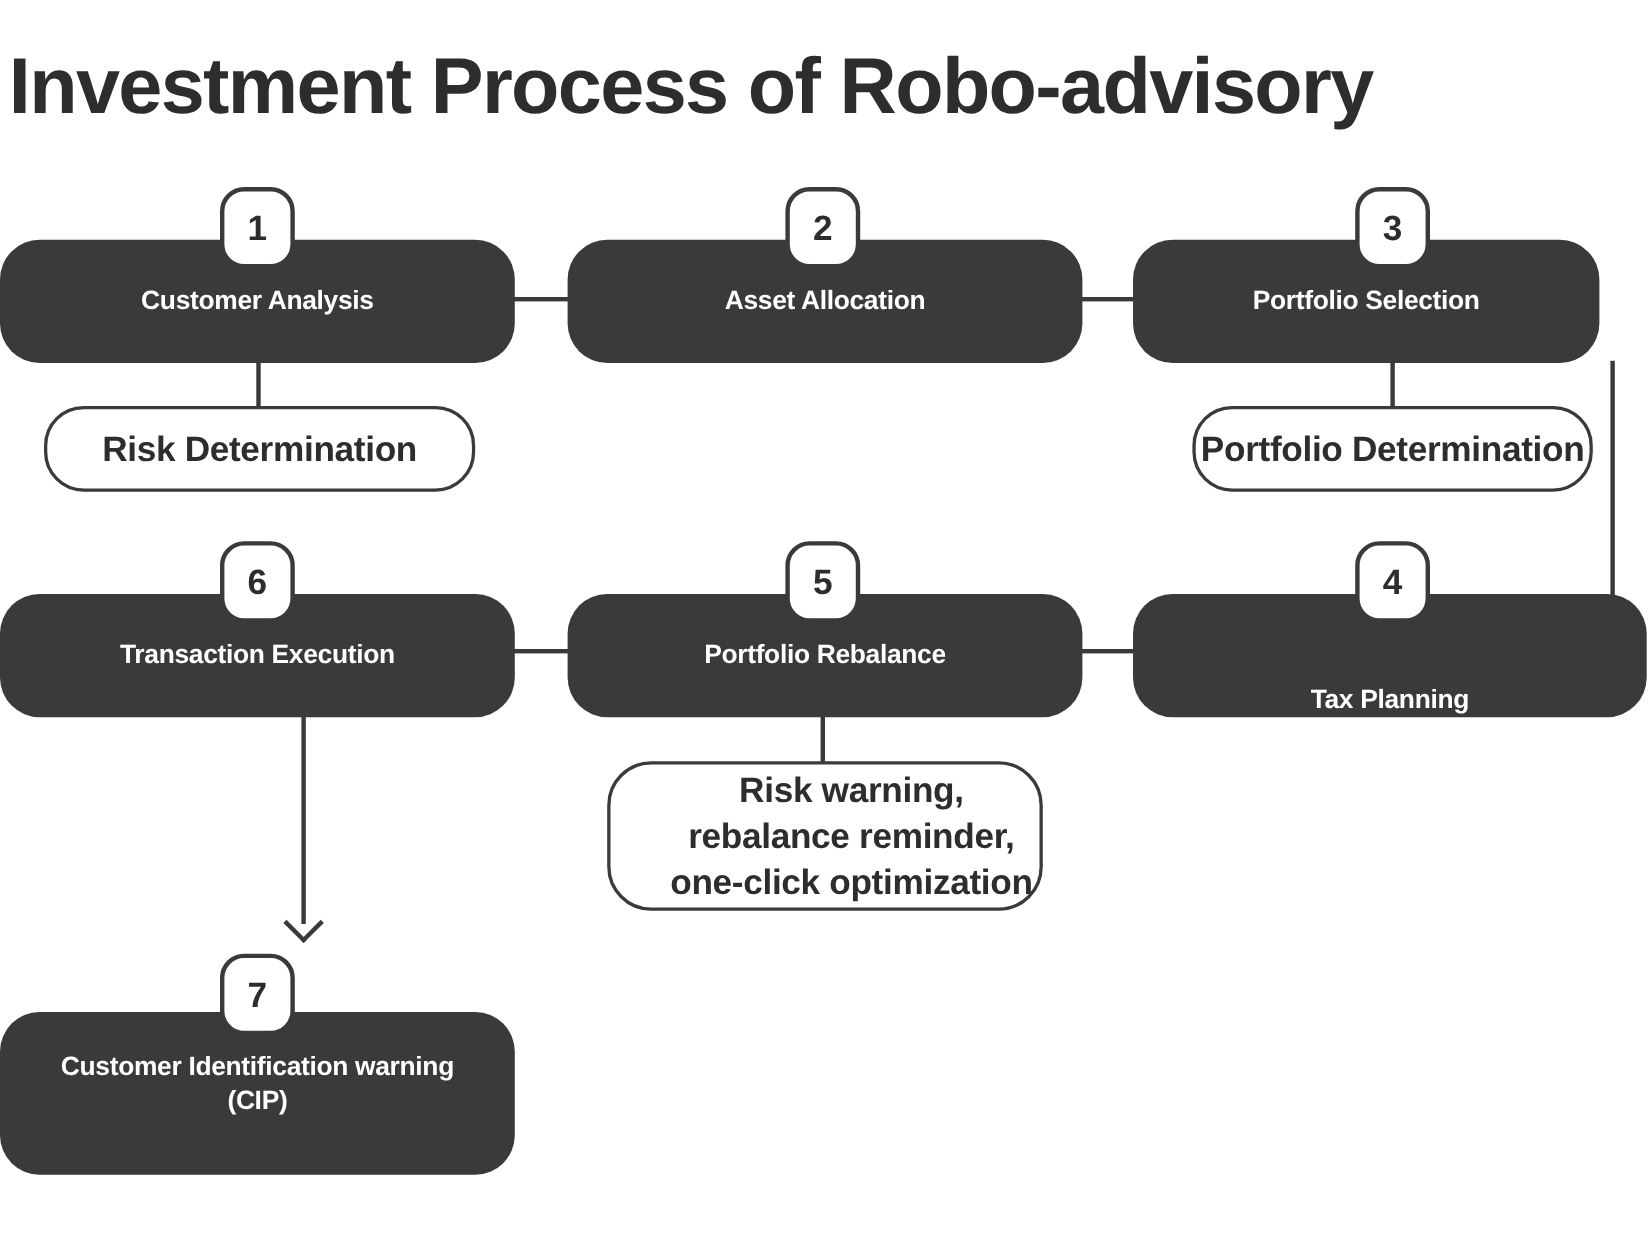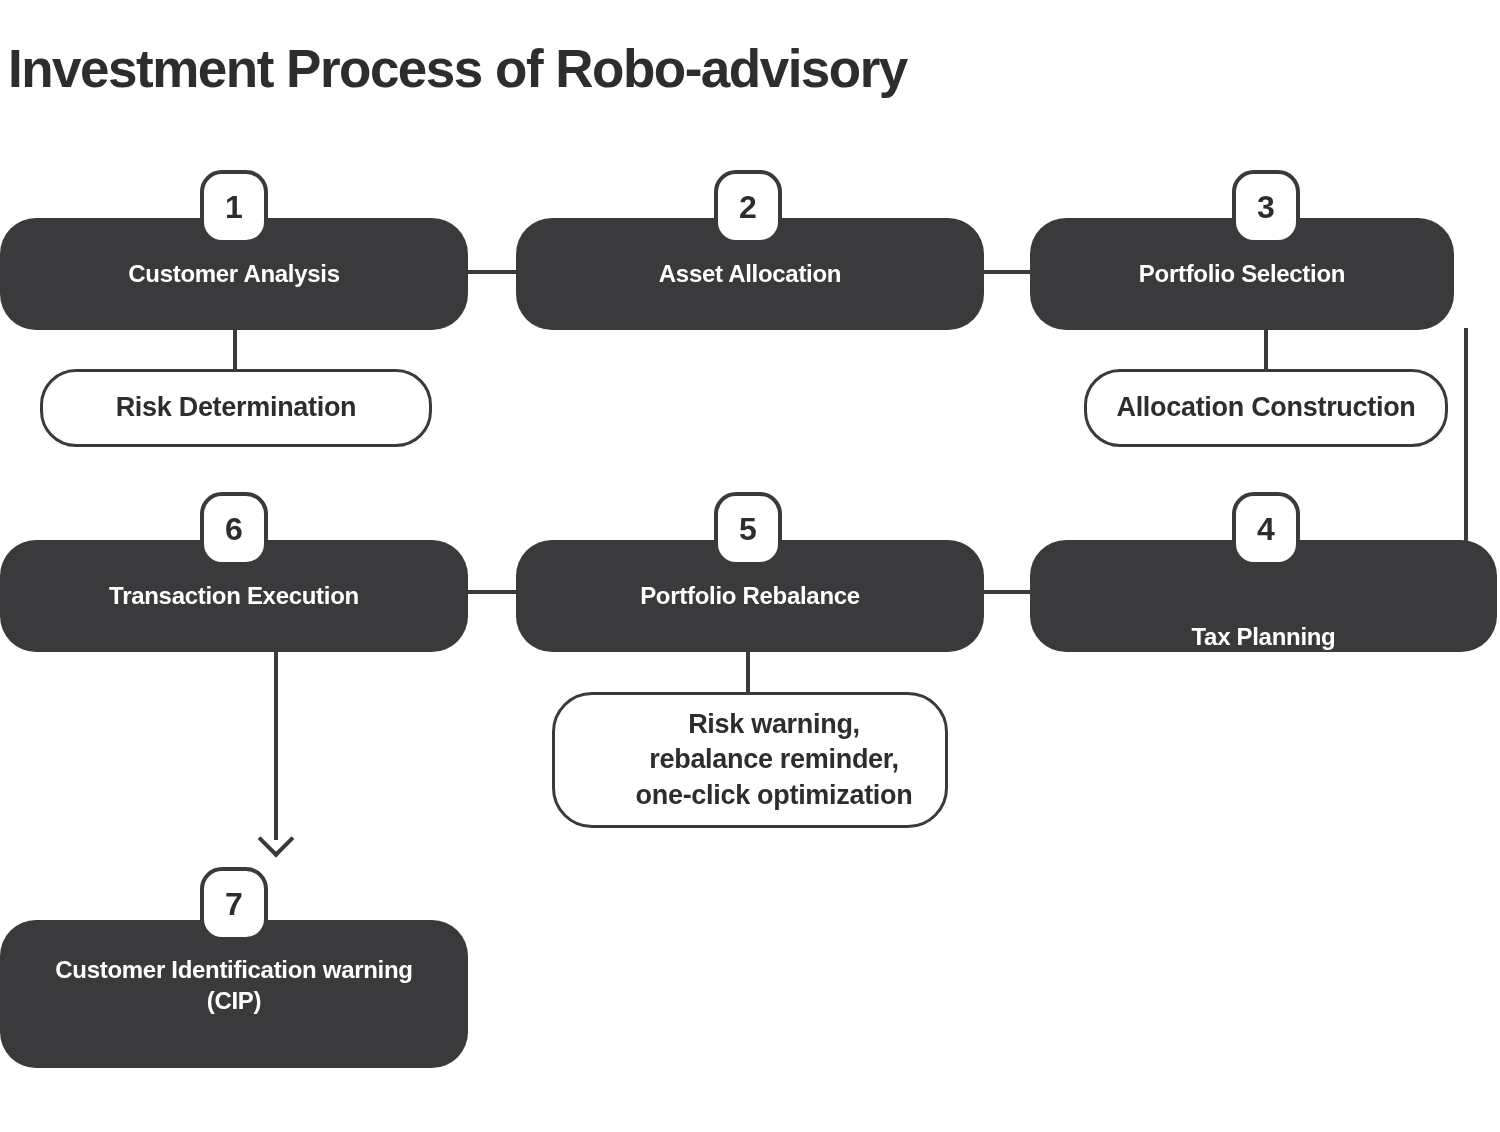--- a/index.html
+++ b/index.html
@@ -14,21 +14,21 @@
     width: 1500px;
     height: 1132px;
     background: var(--background);
     font-family: "Liberation Sans", sans-serif;
     overflow: hidden;
   }
   .title {
     position: absolute;
     left: 8px;
     top: 38px;
-    font-size: 53px;
+    font-size: 72px;
     font-weight: bold;
     letter-spacing: -1.5px;
     color: var(--text-dark);
     white-space: nowrap;
   }
   .node {
     position: absolute;
     height: 112px;
     background: var(--dark);
     border-radius: 36px;
@@ -69,21 +69,21 @@
   .subnode {
     position: absolute;
     background: #ffffff;
     border: 3.5px solid var(--dark);
     border-radius: 36px;
     display: flex;
     flex-direction: column;
     align-items: center;
     justify-content: center;
     text-align: center;
-    font-size: 27px;
+    font-size: 32px;
     font-weight: bold;
     letter-spacing: -0.3px;
     color: var(--text-dark);
     line-height: 1.32;
     z-index: 2;
   }
   .line {
     position: absolute;
     background: var(--dark);
     z-index: 1;
@@ -135,21 +135,21 @@
     <span>2</span>
   </div>
   <div class="badge" style="left:1232px; top:170px;">
     <span>3</span>
   </div>
 
   <div class="subnode" style="left:40px; top:369px; width:392px; height:78px;">
     <span>Risk Determination</span>
   </div>
   <div class="subnode" style="left:1084px; top:369px; width:364px; height:78px;">
-    <span>Allocation Construction</span>
+    <span>Portfolio Determination</span>
   </div>
 
   <div class="node" style="left:0px; top:540px; width:468px;text-align:right;">
     <span class="node-label">Transaction Execution</span>
   </div>
   <div class="node" style="left:516px; top:540px; width:468px;justify-content:center;">
     <span class="node-label">Portfolio Rebalance</span>
   </div>
   <div class="node" style="left:1030px; top:540px; width:467px;align-items:flex-end;">
     <span class="node-label">Tax Planning</span>

